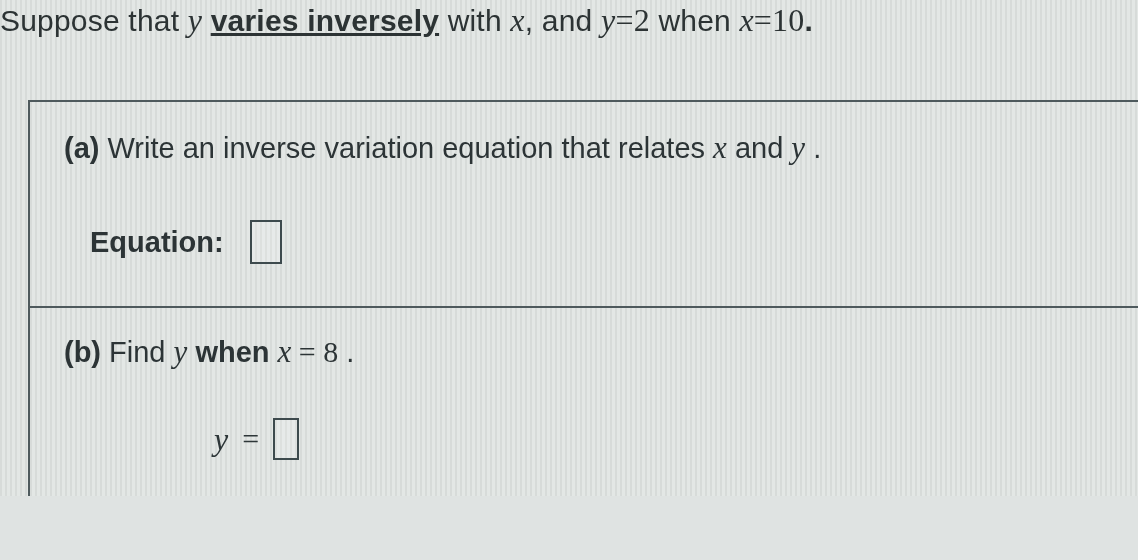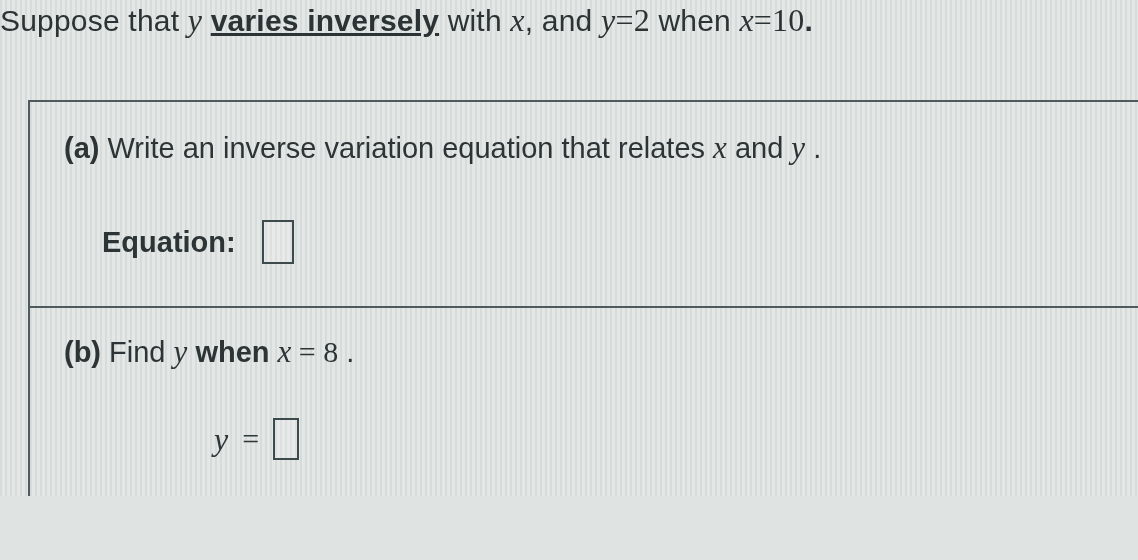--- a/index.html
+++ b/index.html
@@ -77,21 +77,21 @@
   .qtext b {
     font-weight: 700;
   }
   .qtext .italic {
     font-style: italic;
     font-family: "Times New Roman", serif;
     font-size: 31px;
   }
   .eq-row {
     margin-top: 54px;
-    margin-left: 38px;
+    margin-left: 26px;
     display: flex;
     align-items: center;
     gap: 26px;
   }
   .eq-label {
     font-size: 29px;
     font-weight: 700;
     color: #2c3436;
   }
   .input-box {

